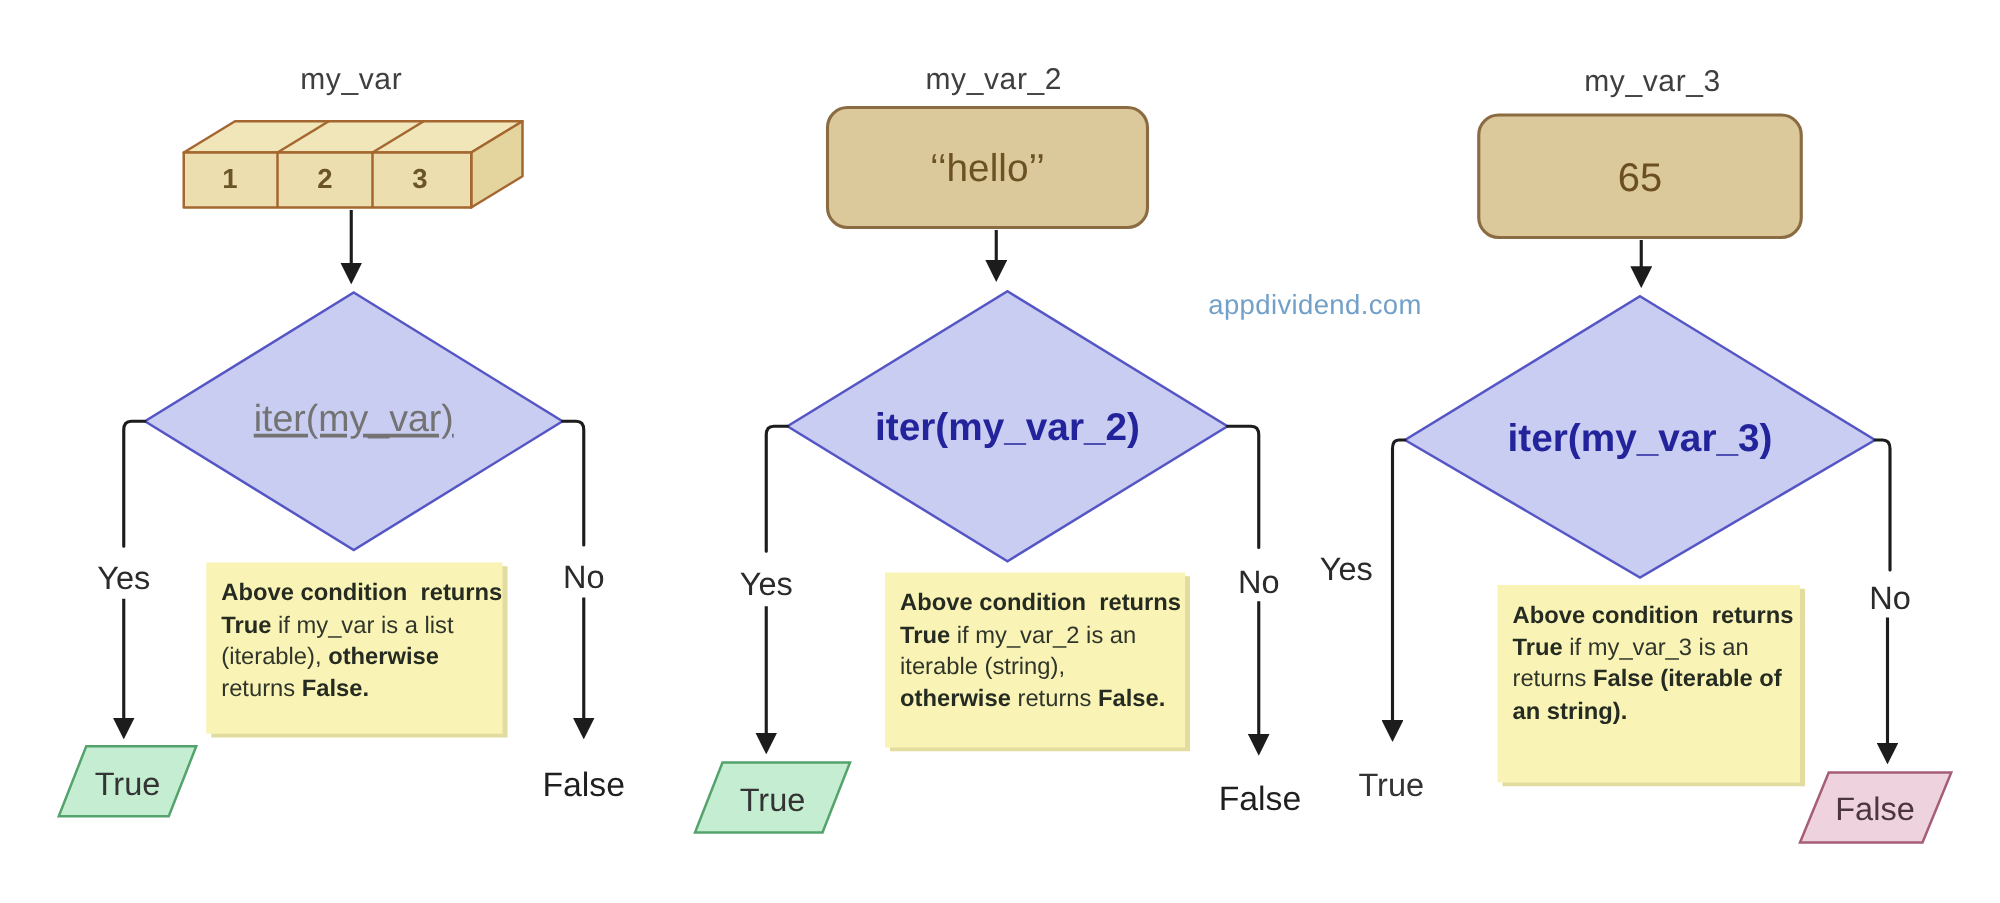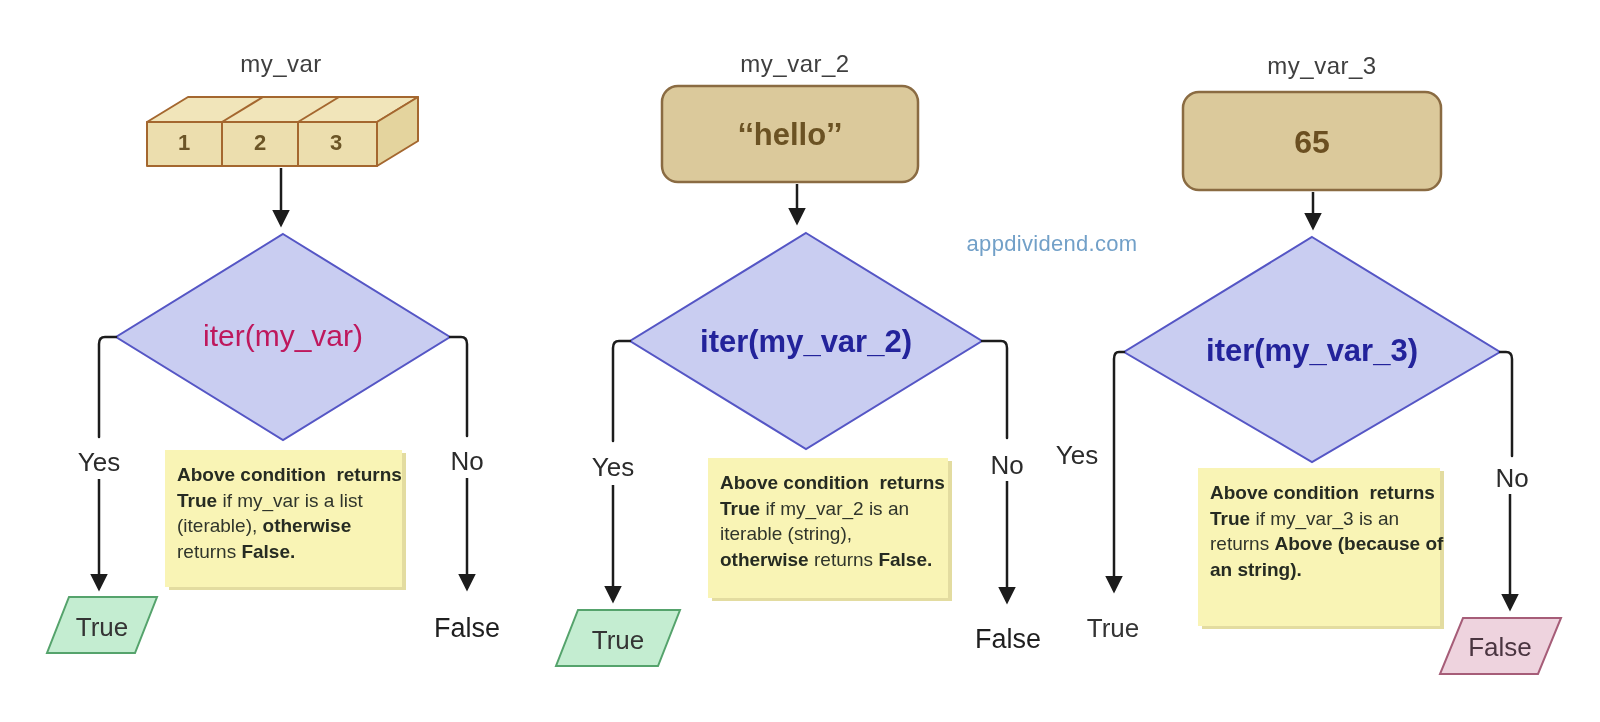--- a/index.html
+++ b/index.html
@@ -4,23 +4,23 @@
 <style>
   html,body{margin:0;padding:0;background:#ffffff;}
   #stage{
     position:relative;width:1600px;height:722px;background:#ffffff;overflow:hidden;
     font-family:"Liberation Sans", sans-serif;
   }
   #lines{position:absolute;left:0;top:0;width:1600px;height:722px;}
   .ctext{position:absolute;transform:translateX(-50%);white-space:nowrap;color:#2e2e2e;}
   .vtitle{font-size:24px;color:#3f3f3f;font-weight:500;letter-spacing:0.5px;}
   .cellnum{font-size:22px;color:#6b5527;font-weight:600;}
-  .boxval{font-weight:700;color:#6b5223;}
+  .boxval{font-weight:400;color:#6b5223;}
   .cond{font-weight:500;}
-  .cond1{font-size:30px;color:#be185d;}
+  .cond1{font-size:30px;color:#737373;text-decoration:underline;}
   .cond23{font-size:31px;color:#23239b;font-weight:600;}
   .branch{font-size:26px;color:#2b2b2b;}
   .result{font-size:26px;color:#343434;}
   .endlabel{font-size:27px;color:#1f1f1f;}
   .watermark{font-size:22px;color:#72a0c8;letter-spacing:0.3px;}
   .note{
     position:absolute;background:#f9f4b5;box-shadow:4px 3px 0 0 #e3dca0;
     padding:12px 12px;font-size:19px;line-height:25.5px;color:#30352b;box-sizing:border-box;
   }
   .nl{white-space:pre;}
@@ -107,17 +107,17 @@
   <div class="ctext vtitle" style="left:1322px;top:52px;">my_var_3</div>
   <div class="ctext boxval" style="left:1312px;top:124px;font-size:32px;color:#6b4f21;">65</div>
   <div class="ctext cond cond23" style="left:1312px;top:333px;">iter(my_var_3)</div>
   <div class="ctext branch" style="left:1077px;top:440px;">Yes</div>
   <div class="ctext branch" style="left:1512px;top:463px;">No</div>
   <div class="ctext result" style="left:1113px;top:613px;">True</div>
   <div class="ctext result" style="left:1500px;top:632px;color:#4a3540;">False</div>
   <div class="note" style="left:1198px;top:468px;width:242px;height:158px;">
     <div class="nl"><b>Above condition  returns</b></div>
     <div class="nl"><b>True</b><span> if my_var_3 is an</span></div>
-    <div class="nl"><span>returns </span><b>Above (because of</b></div>
+    <div class="nl"><span>returns </span><b>False (iterable of</b></div>
     <div class="nl"><b>an string).</b></div>
   </div>
 
 </div>
 
 </body></html>

